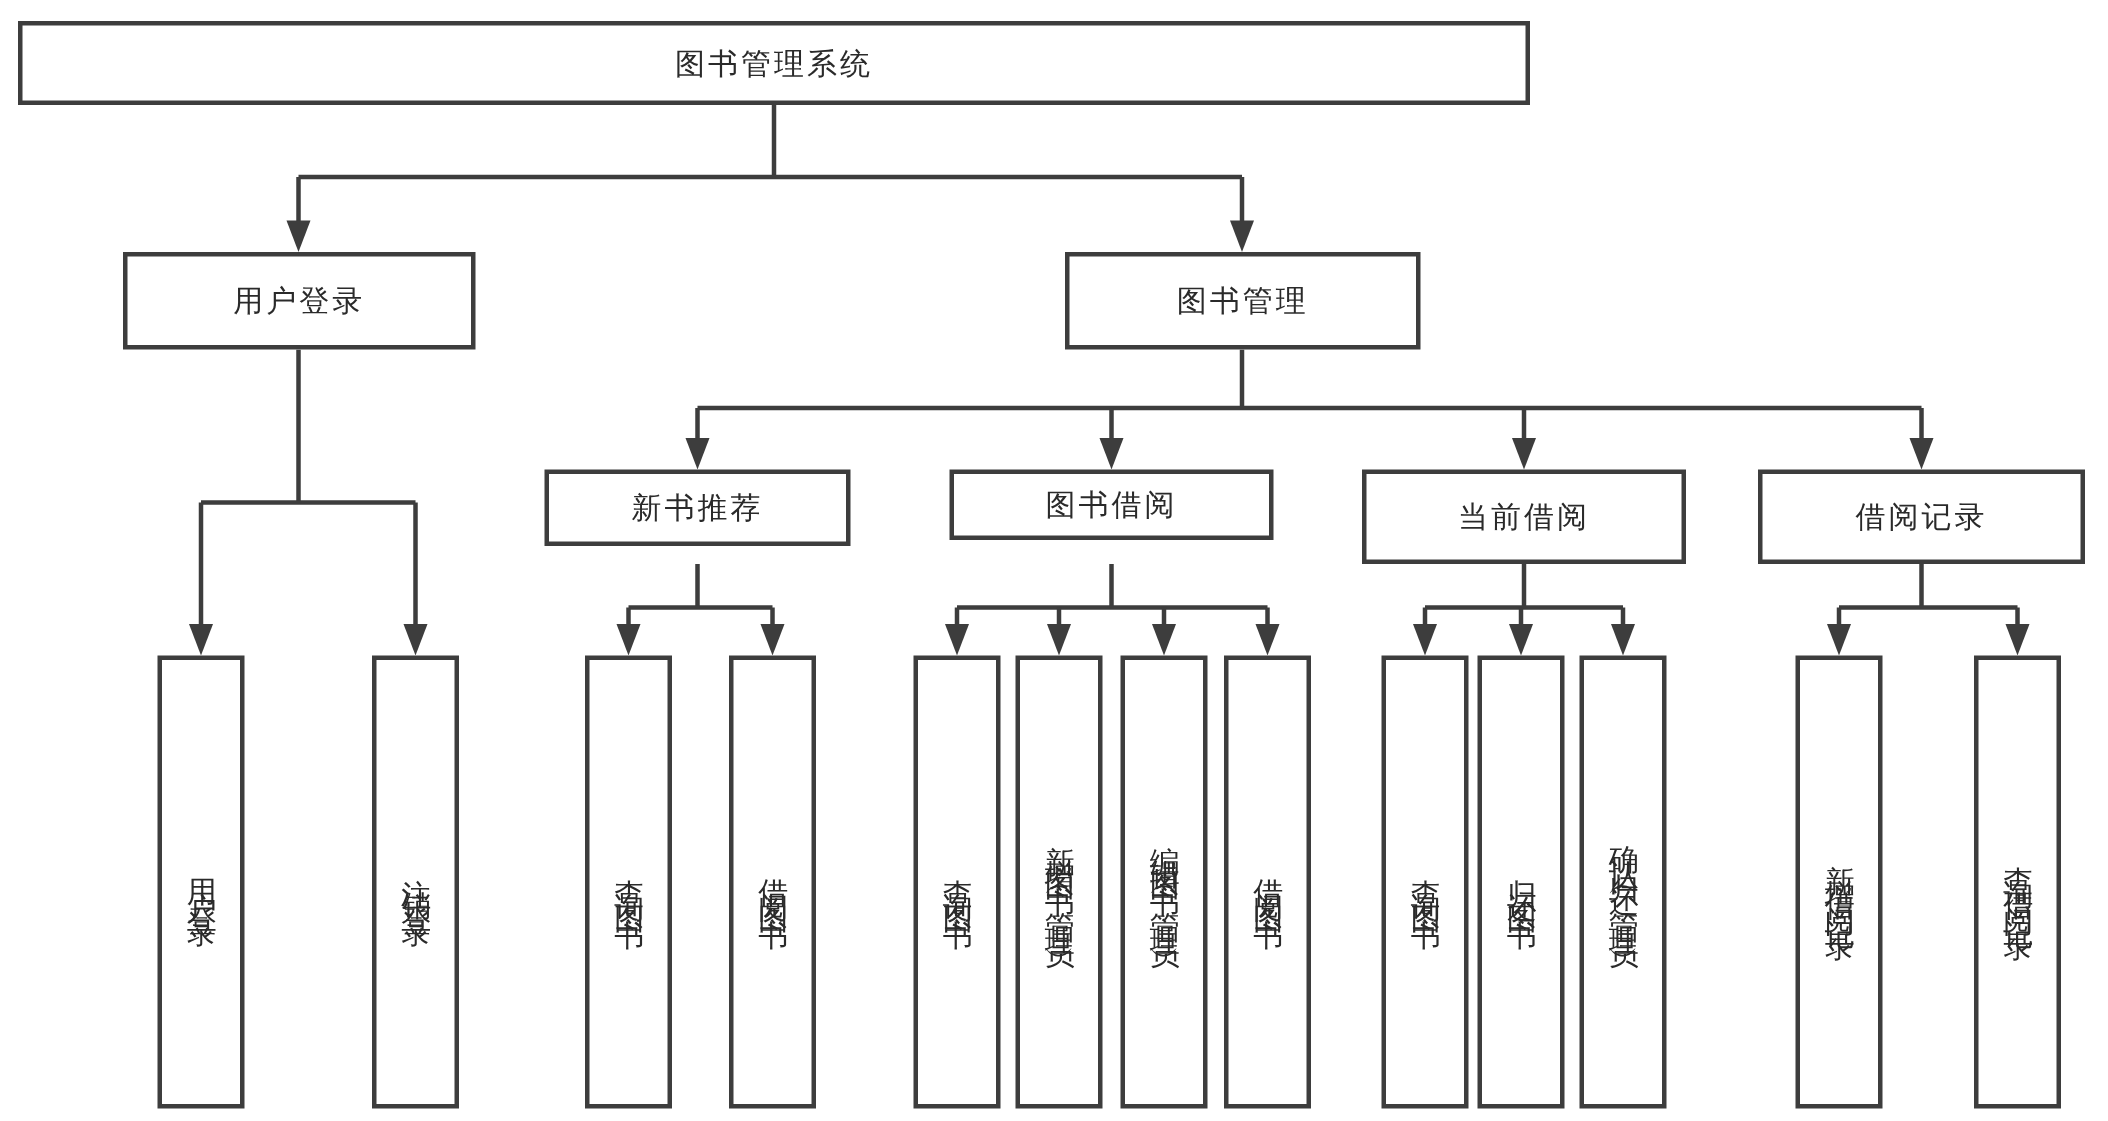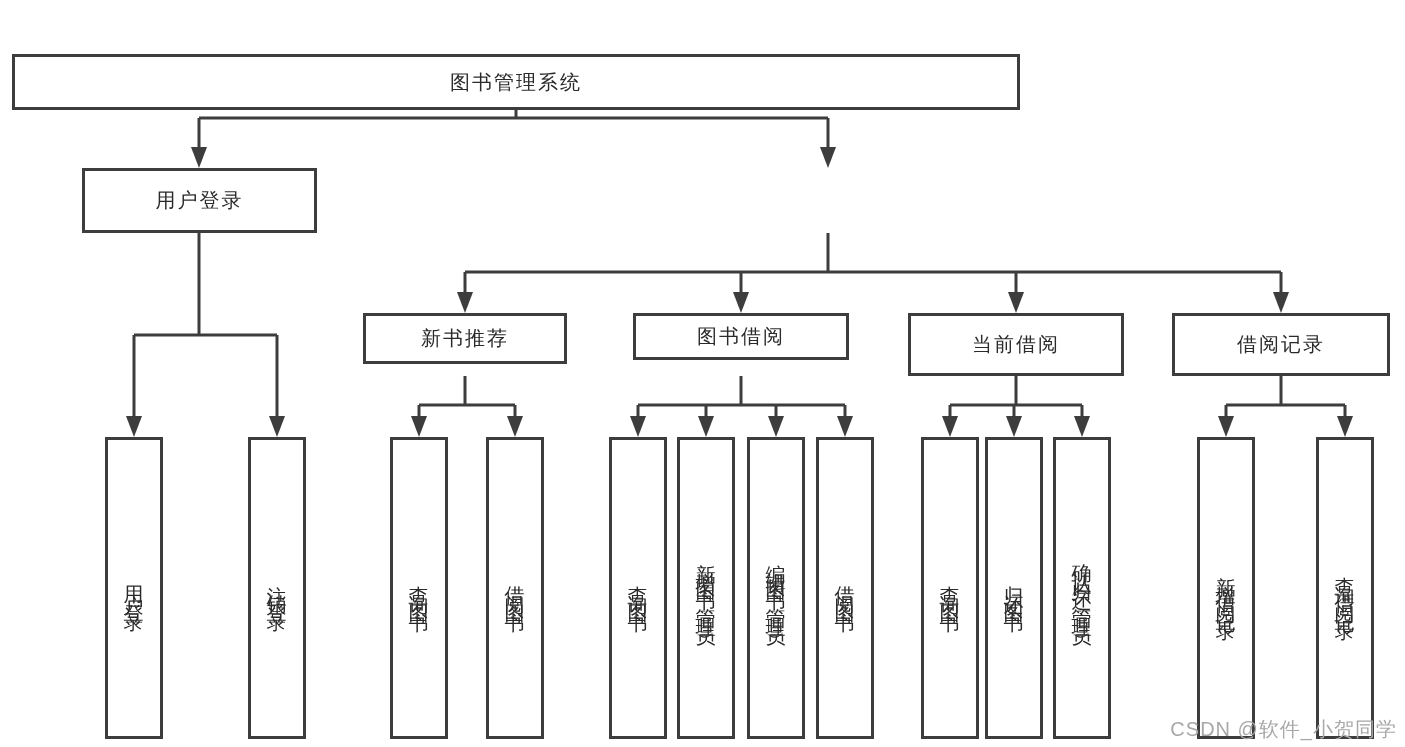--- a/index.html
+++ b/index.html
@@ -17,21 +17,21 @@
     border:3px solid #3d3d3d;
     background:#ffffff;
     display:flex;align-items:center;justify-content:center;
     color:#2a2a2a;
   }
   .h{
     font-size:20px;
     letter-spacing:2px;
     white-space:nowrap;
   }
-  .root{font-size:20px;letter-spacing:2px;margin-top:40px;}
+  .root{font-size:20px;letter-spacing:2px;}
   .v{
     writing-mode:vertical-lr;
     text-orientation:mixed;
     font-size:20px;
     letter-spacing:9px;
     line-height:1;
     text-align:center;
   }
   .watermark{
     position:absolute;
@@ -99,20 +99,21 @@
       <path d="M 1226 405 L 1345 405" stroke="#3d3d3d" stroke-width="3" fill="none"></path>
       <path d="M 1226 405 L 1226 421" stroke="#3d3d3d" stroke-width="3" fill="none"></path>
       <polygon points="1226,437 1218,416 1234,416" fill="#3d3d3d"></polygon>
       <path d="M 1345 405 L 1345 421" stroke="#3d3d3d" stroke-width="3" fill="none"></path>
       <polygon points="1345,437 1337,416 1353,416" fill="#3d3d3d"></polygon>
     </svg>
 
   <div class="box h root" style="left:12px;top:14px;width:1008px;height:56px">图书管理系统</div>
 
   <div class="box h" style="left:82px;top:168px;width:235px;height:65px">用户登录</div>
+  <div class="box h" style="left:710px;top:168px;width:237px;height:65px">图书管理</div>
 
   <div class="box h" style="left:363px;top:313px;width:204px;height:51px">新书推荐</div>
   <div class="box h" style="left:633px;top:313px;width:216px;height:47px">图书借阅</div>
   <div class="box h" style="left:1172px;top:313px;width:218px;height:63px">借阅记录</div>
   <div class="box h" style="left:908px;top:313px;width:216px;height:63px">当前借阅</div>
 
   <div class="box v" style="left:105px;top:437px;width:58px;height:302px">用户登录</div>
   <div class="box v" style="left:248px;top:437px;width:58px;height:302px">注销登录</div>
 
   <div class="box v" style="left:390px;top:437px;width:58px;height:302px">查询图书</div>
@@ -123,14 +124,13 @@
   <div class="box v" style="left:747px;top:437px;width:58px;height:302px">编辑图书（管理员）</div>
   <div class="box v" style="left:816px;top:437px;width:58px;height:302px">借阅图书</div>
 
   <div class="box v" style="left:921px;top:437px;width:58px;height:302px">查询图书</div>
   <div class="box v" style="left:985px;top:437px;width:58px;height:302px">归还图书</div>
   <div class="box v" style="left:1053px;top:437px;width:58px;height:302px">确认归还（管理员）</div>
 
   <div class="box v" style="left:1197px;top:437px;width:58px;height:302px">新增借阅记录</div>
   <div class="box v" style="left:1316px;top:437px;width:58px;height:302px">查询借阅记录</div>
 
-  <div class="watermark">CSDN @软件_小贺同学</div>
 </div>
 
 </body></html>

